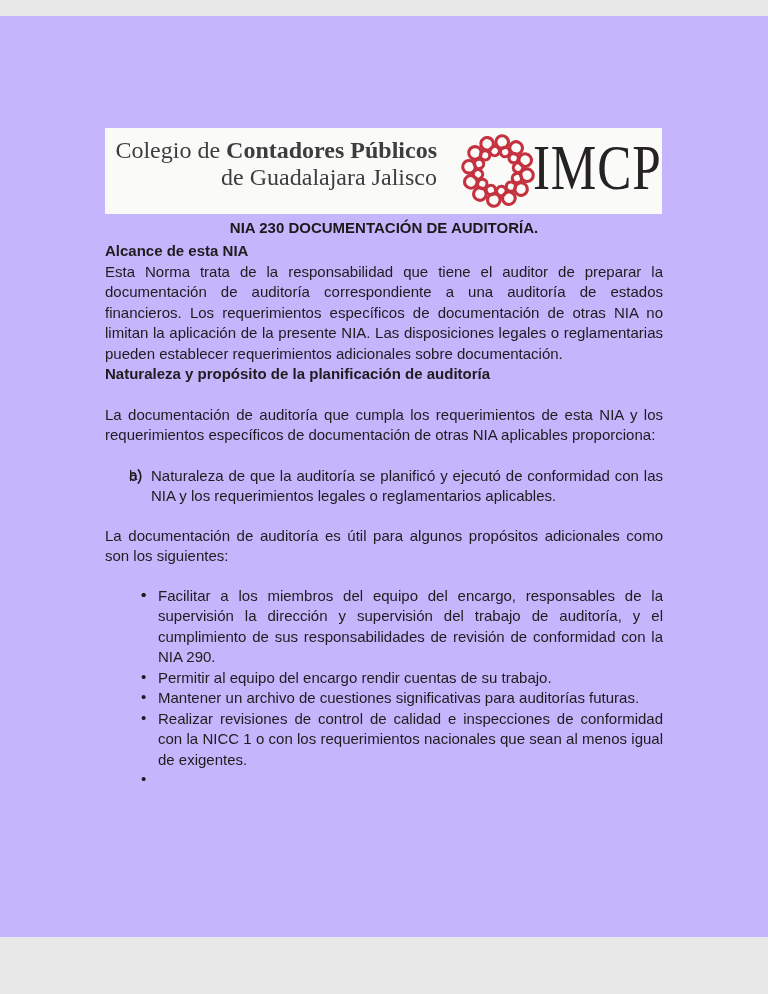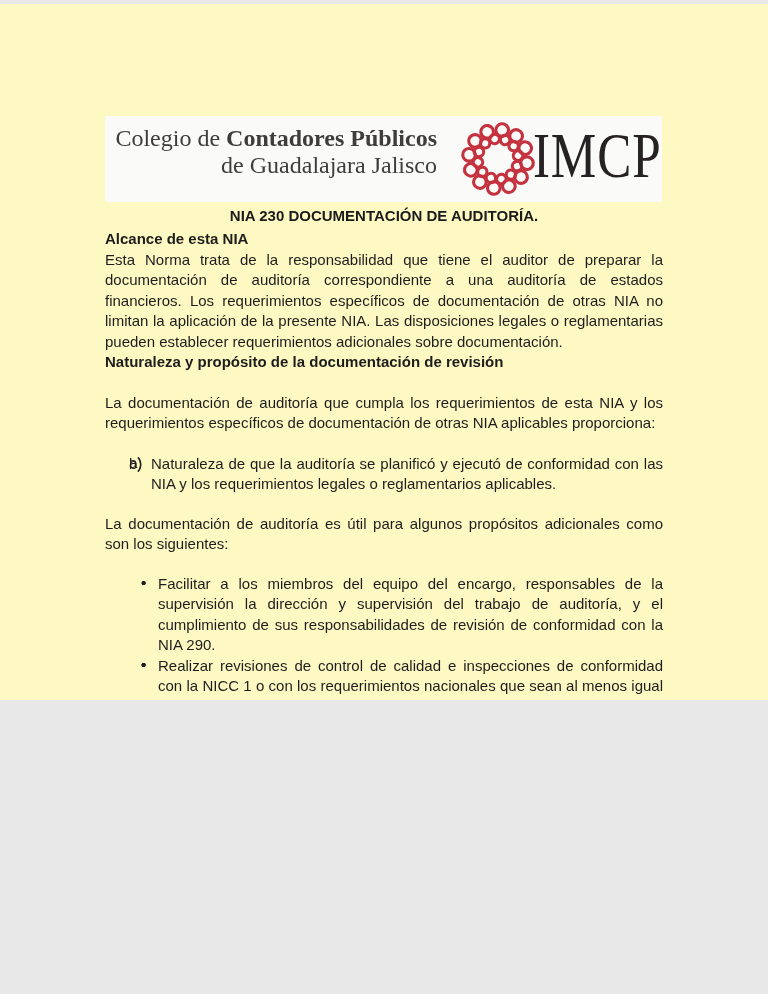--- a/index.html
+++ b/index.html
@@ -1,21 +1,21 @@
 <!DOCTYPE html>
 <html><head>
 <meta charset="utf-8">
 <style>
   html, body { margin: 0; padding: 0; background: #e8e8e8; }
   #page {
     position: relative;
     width: 768px;
-    height: 696px;
-    margin: 4px auto;
-    background: #fef9c3;
+    height: 921px;
+    margin: 16px auto;
+    background: #c4b5fd;
     font-family: "Liberation Sans", sans-serif;
     color: #1f1f1f;
     overflow: hidden;
   }
 
   
   .letterhead {
     position: absolute;
     left: 105px; top: 112px;
     width: 557px; height: 86px;
@@ -136,21 +136,21 @@
     <div class="imcp-wordmark">IMCP</div>
   </div>
 
   <div class="doc-title">NIA 230 DOCUMENTACIÓN DE AUDITORÍA.</div>
 
   <div class="content">
 
     <div class="heading mb0">Alcance de esta NIA</div>
     <p class="mb18">Esta Norma trata de la responsabilidad que tiene el auditor de preparar la documentación de auditoría correspondiente a una auditoría de estados financieros. Los requerimientos específicos de documentación de otras NIA no limitan la aplicación de la presente NIA. Las disposiciones legales o reglamentarias pueden establecer requerimientos adicionales sobre documentación.</p>
 
-    <div class="heading mb20">Naturaleza y propósito de la documentación de revisión</div>
+    <div class="heading mb20">Naturaleza y propósito de la planificación de auditoría</div>
     <p class="mb19">La documentación de auditoría que cumpla los requerimientos de esta NIA y los requerimientos específicos de documentación de otras NIA aplicables proporciona:</p>
 
     <div class="lettered-item mb20">
       <span class="marker">a)</span>
     </div>
     <div class="lettered-item mb19">
       <span class="marker">b)</span>
       <span>Naturaleza de que la auditoría se planificó y ejecutó de conformidad con las NIA y los requerimientos legales o reglamentarios aplicables.</span>
     </div>
 
@@ -158,23 +158,25 @@
 
     <div class="bullet-item">
       <span class="marker">•</span>
     </div>
     <div class="bullet-item">
       <span class="marker">•</span>
       <span>Facilitar a los miembros del equipo del encargo, responsables de la supervisión la dirección y supervisión del trabajo de auditoría, y el cumplimiento de sus responsabilidades de revisión de conformidad con la NIA 290.</span>
     </div>
     <div class="bullet-item">
       <span class="marker">•</span>
+      <span>Permitir al equipo del encargo rendir cuentas de su trabajo.</span>
     </div>
     <div class="bullet-item">
       <span class="marker">•</span>
+      <span>Mantener un archivo de cuestiones significativas para auditorías futuras.</span>
     </div>
     <div class="bullet-item">
       <span class="marker">•</span>
       <span>Realizar revisiones de control de calidad e inspecciones de conformidad con la NICC 1 o con los requerimientos nacionales que sean al menos igual de exigentes.</span>
     </div>
     <div class="bullet-item">
       <span class="marker">•</span>
     </div>
 
   </div>

